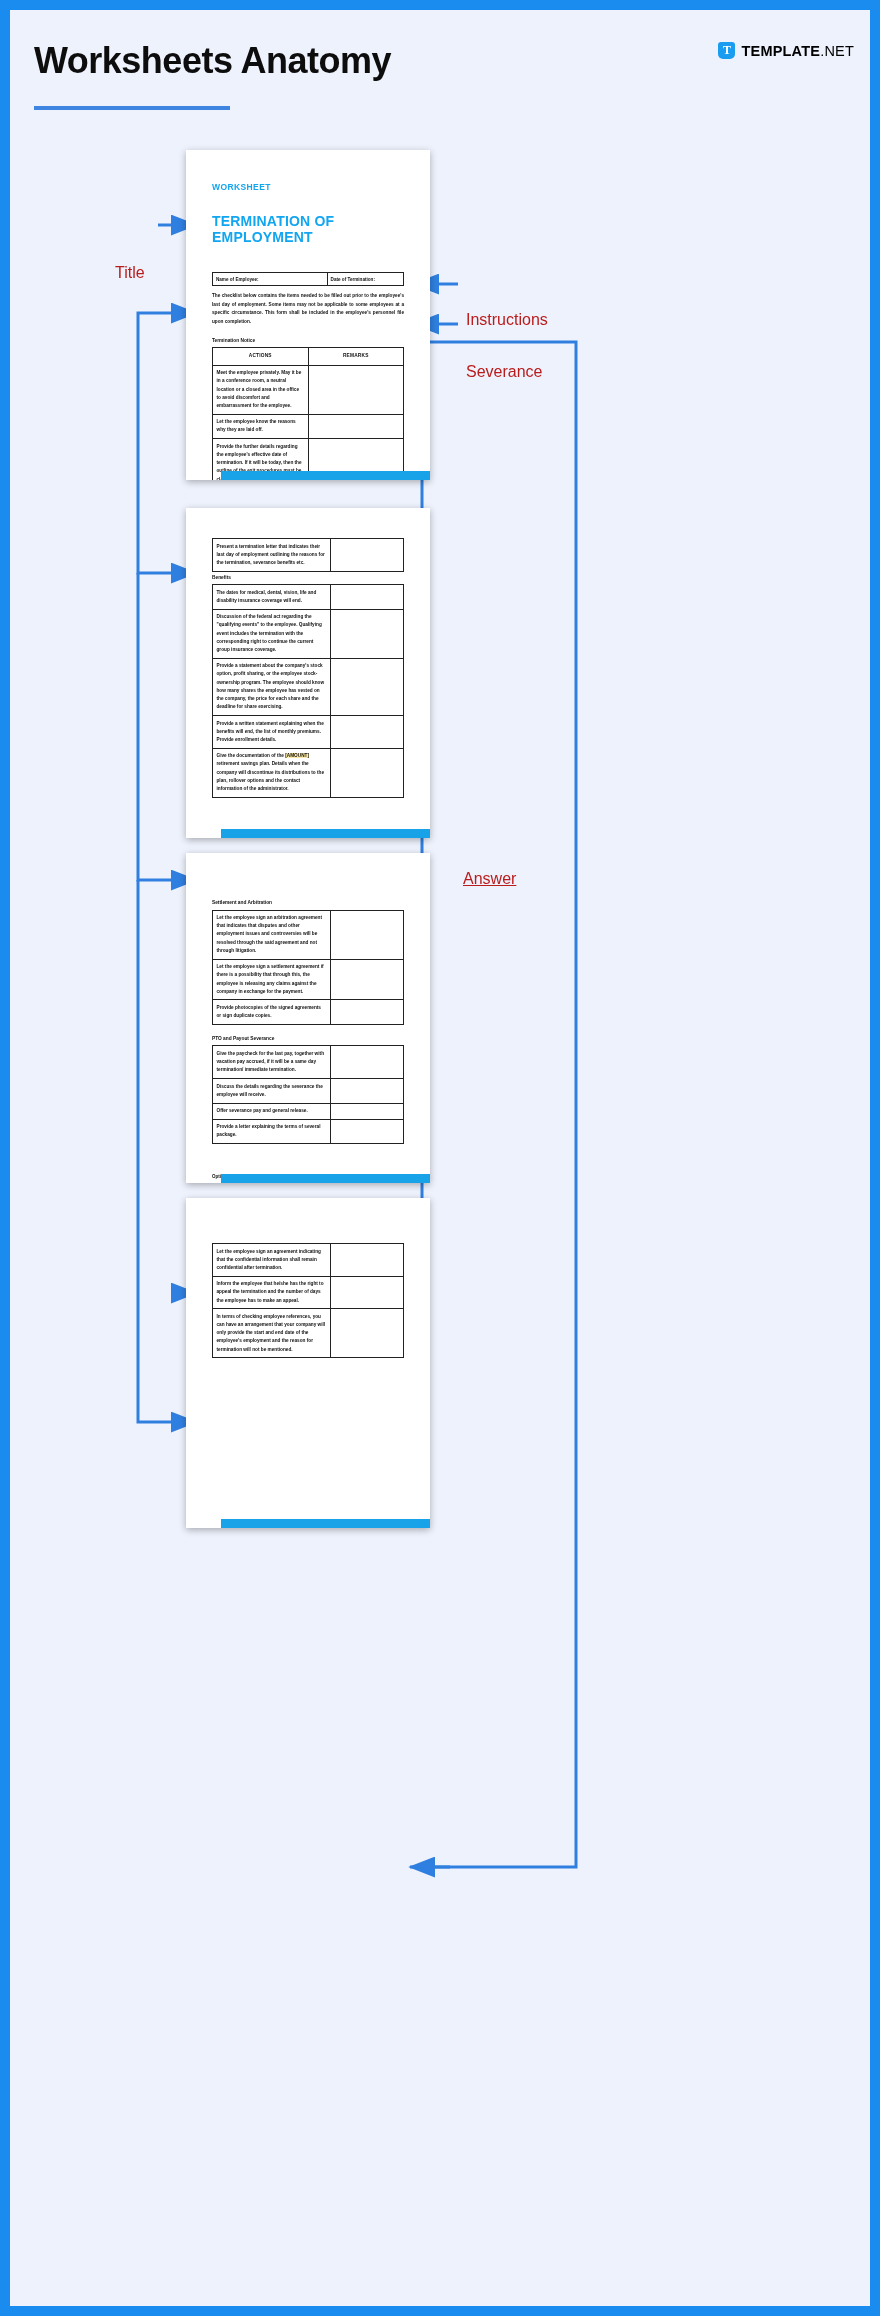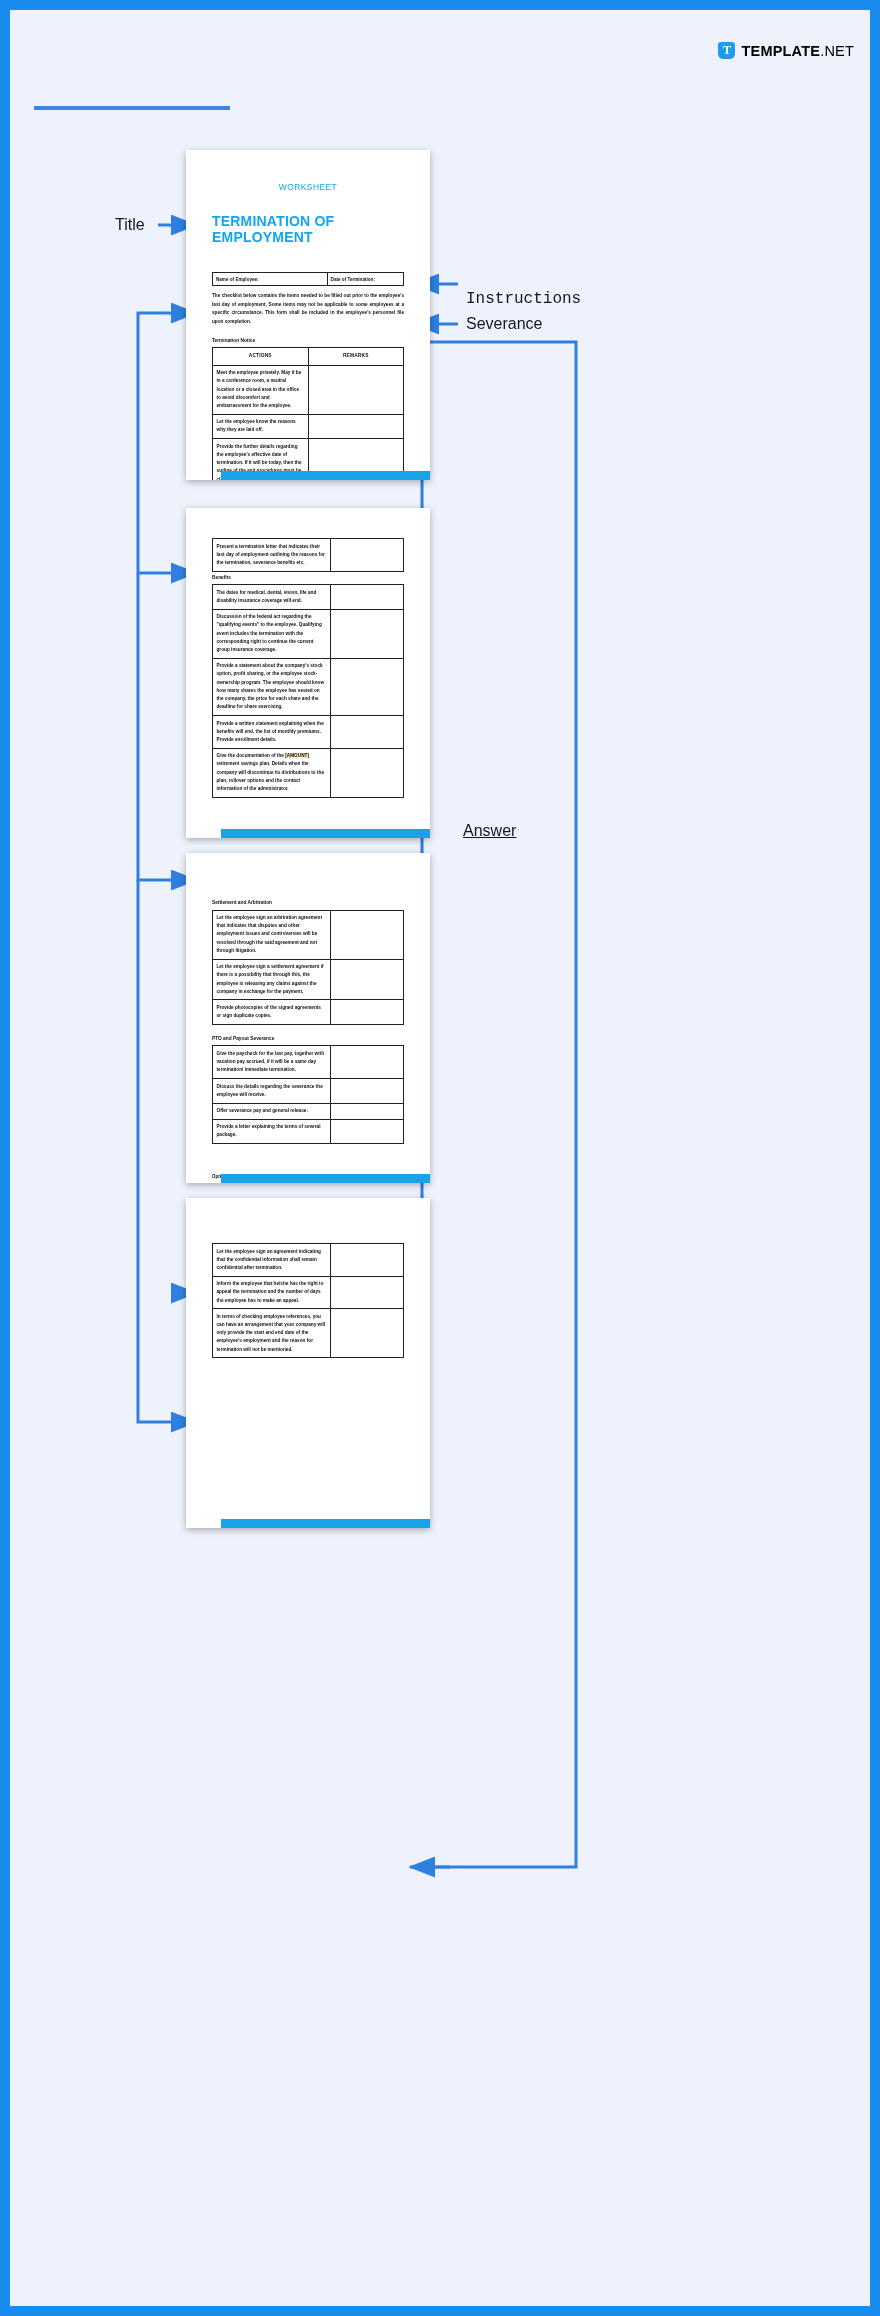--- a/index.html
+++ b/index.html
@@ -48,22 +48,22 @@
     box-shadow: 0 2px 7px rgba(0,0,0,0.30);
     overflow: hidden;
   }
   .page-footer-bar {
     position: absolute; left: 35px; bottom: 0;
     width: 209px; height: 9px; background: #18a2e8;
   }
   .doc-inner { padding: 0 26px; position: relative; }
 
   .wk-kicker {
-    text-align: center; color: #12a5f0;
-    font-size: 8.5px; font-weight: 400; letter-spacing: 0.4px;
+    text-align: left; color: #12a5f0;
+    font-size: 8.5px; font-weight: 700; letter-spacing: 0.4px;
     margin-top: 32px;
   }
   .wk-title {
     text-align: left; color: #12a5f0;
     font-size: 14px; font-weight: 700; letter-spacing: 0.2px;
     margin-top: 21px;
   }
   .id-table {
     border-collapse: collapse; width: 100%;
     margin-top: 27px;
@@ -93,32 +93,33 @@
   }
   .wtable td.act { width: 62%; font-weight: 700; }
   .wtable td.rem { width: 38%; }
   .hl { background: #ffeca8; }
   .opt-note {
     font-size: 4.5px; font-weight: 700; color: #111; margin-top: 30px;
   }
 
   
   .anno-label {
-    position: absolute; font-size: 16px; color: #0f172a;
-    font-family: "Liberation Sans", sans-serif; white-space: nowrap;
+    position: absolute; font-size: 16px; color: #b91c1c;
+    font-family: "Liberation Sans", sans-serif; white-space: nowrap; margin-top: 48px;
   }
   
   #connectors { position: absolute; left: 0; top: 0; width: 860px; height: 2296px; }
 </style>
 </head>
 <body>
 
 <div id="canvas">
 
   <div id="header">
+    <div id="page-title">Worksheets Anatomy</div>
     <div id="title-rule"></div>
     <div id="brand">
       <div id="brand-mark">T</div>
       <div id="brand-text">
         <span>TEMPLATE</span><span class="tld">.NET</span>
       </div>
     </div>
   </div>
 
   <svg id="connectors" viewBox="0 0 860 2296">
@@ -144,21 +145,21 @@
     <line x1="166" y1="563" x2="186" y2="563" stroke="#2f7fe0" stroke-width="3" marker-end="url(#ah)"></line>
     <line x1="166" y1="870" x2="186" y2="870" stroke="#2f7fe0" stroke-width="3" marker-end="url(#ah)"></line>
     <line x1="166" y1="1283" x2="186" y2="1283" stroke="#2f7fe0" stroke-width="3" marker-end="url(#ah)"></line>
     <line x1="166" y1="1412" x2="186" y2="1412" stroke="#2f7fe0" stroke-width="3" marker-end="url(#ah)"></line>
 
     <polyline points="404,332 566,332 566,1857 416,1857" stroke="#2f7fe0" stroke-width="3" fill="none"></polyline>
     <line x1="440" y1="1857" x2="400" y2="1857" stroke="#2f7fe0" stroke-width="3" marker-end="url(#ah)"></line>
   </svg>
 
   <div class="anno-label" style="left:105px; top:206px;">Title</div>
-  <div class="anno-label" style="left:456px; top:280px;font-family:Liberation Mono, monospace;">Instructions</div>
+  <div class="anno-label" style="left:456px; top:253px;">Instructions</div>
   <div class="anno-label" style="left:456px; top:305px;">Severance</div>
   <div class="anno-label" style="left:453px; top:812px;text-decoration:underline;">Answer</div>
 
   <div class="doc-page" style="top:140px; height:330px;">
     <div class="doc-inner">
       <div class="wk-kicker">WORKSHEET</div>
       <div class="wk-title">TERMINATION OF EMPLOYMENT</div>
       <table class="id-table">
         <tbody>
             <tr>

